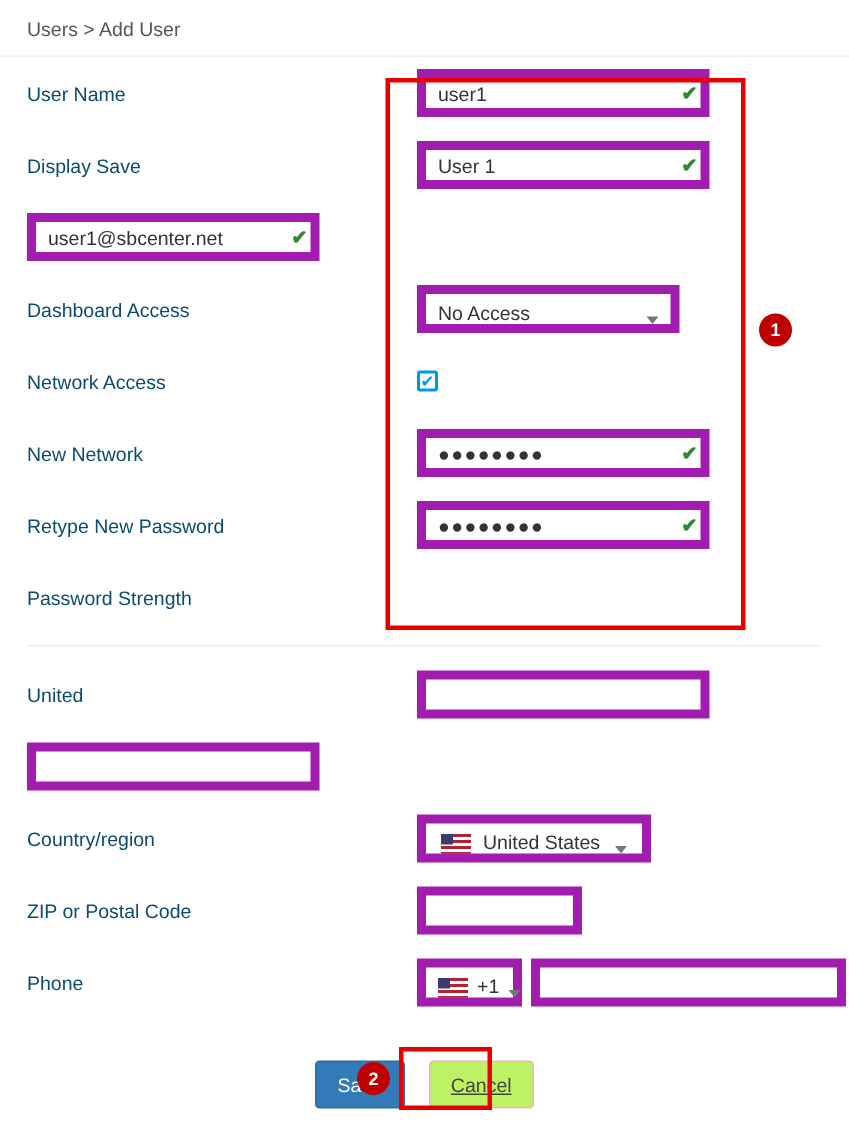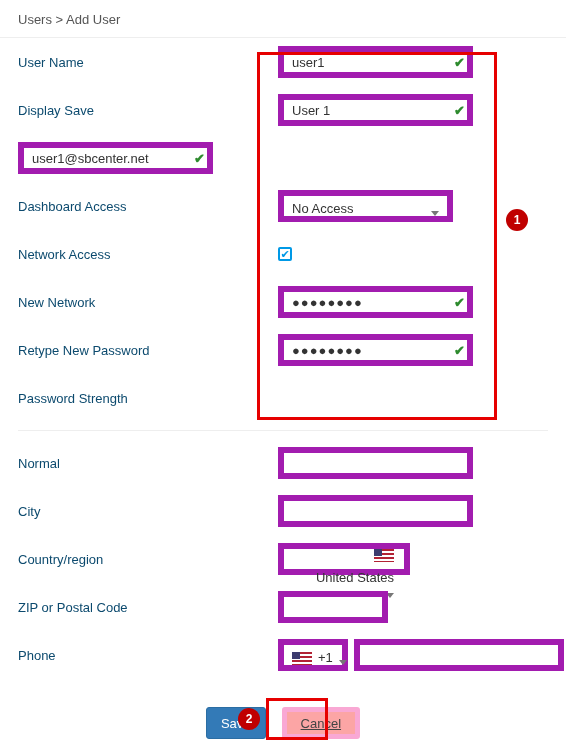--- a/index.html
+++ b/index.html
@@ -69,21 +69,21 @@
     border-radius: 0;
     padding: 0 8px;
     font-size: 13px;
     color: #333;
     background: #fff;
   }
   .valid {
     border: 1px solid #3a8a3a;
   }
   .w-main { width: 195px; }
-  .w-country { width: 132px; display:flex; align-items:center; gap:8px; padding: 0 10px; flex-direction: column; }
+  .w-country { width: 156px; display:flex; align-items:center; gap:8px; padding: 0 10px; }
   .w-zip { width: 110px; }
   .w-pcode { width: 70px; display:flex; align-items:center; gap:6px; padding: 0 8px;}
   .w-phone { width: 210px; }
   .check-wrap {
     position: relative;
     display: inline-block;
   }
   .check-wrap input { padding-right: 28px; }
   .check-mark {
     position: absolute;
@@ -166,22 +166,22 @@
     font-size: 13px;
     cursor: pointer;
     display:flex; align-items:center;
   }
   .btn-primary {
     background: #337ab7;
     border: 1px solid #2b6da3;
     color: #fff;
   }
   .btn-default {
-    background: #fca5a5;
-    border: 5px solid #f9a8d4;
+    background: #bef264;
+    border: 1px solid #f9a8d4;
     color: #444;
     text-decoration: underline;
   }
   .container { position: relative; }
 </style>
 </head>
 <body>
 
 <div class="container">
 
@@ -259,28 +259,27 @@
       </div>
     </div>
 
     <div class="row">
       <div class="label-col">Password Strength</div>
     </div>
 
     <hr class="sep">
 
     <div class="row">
-      <div class="label-col">Normal</div>
+      <div class="label-col">United</div>
       <div class="input-col">
         <input class="text w-main" value="" style="">
       </div>
     </div>
 
     <div class="row">
-      <div class="label-col">City</div>
       <div class="input-col">
         <input class="text w-main" value="" style="">
       </div>
     </div>
 
     <div class="row">
       <div class="label-col">Country/region</div>
       <div class="input-col">
         <div class="select-like w-country">
           <span class="flag"></span>

